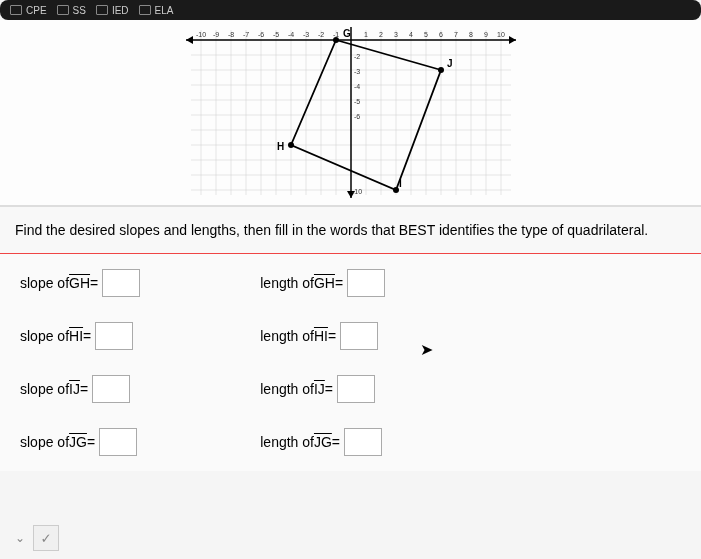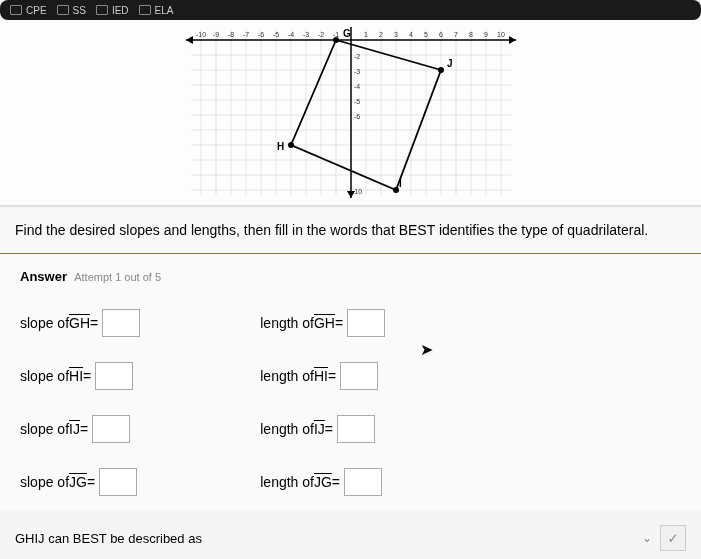--- a/index.html
+++ b/index.html
@@ -221,23 +221,20 @@
     <text x="162" y="12" font-size="10" font-weight="bold">G</text>
     <text x="96" y="125" font-size="10" font-weight="bold">H</text>
     <text x="218" y="162" font-size="10" font-weight="bold">I</text>
     <text x="266" y="42" font-size="10" font-weight="bold">J</text>
   </svg>
 </div>
 
 <div class="question">Find the desired slopes and lengths, then fill in the words that BEST identifies the type of quadrilateral.</div>
 
 <div class="answer-area">
-  <div class="answer-header">
-    <strong>Answer</strong>&nbsp;&nbsp;<span class="attempt">Attempt 1 out of 5</span>
-  </div>
   <div class="fields">
     <div class="col">
       <div class="field-row">
           <span>slope of </span>
           <span class="overline">GH</span>
           <span> =</span>
           <input class="input-box" style="">
         </div>
       <div class="field-row">
           <span>slope of </span>
@@ -283,18 +280,17 @@
           <span> =</span>
           <input class="input-box" style="">
         </div>
     </div>
   </div>
 </div>
 
 <div class="cursor">➤</div>
 
 <div class="footer">
-  <span class="footer-text">GHIJ can BEST be described as</span>
   <div class="footer-right">
     <span class="chev">⌄</span>
     <button class="check-btn">✓</button>
   </div>
 </div>
 
 </body></html>

